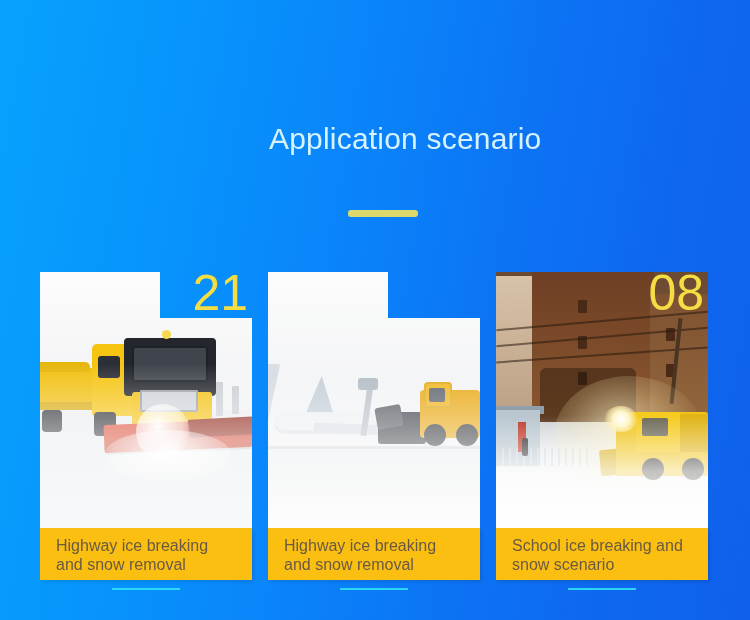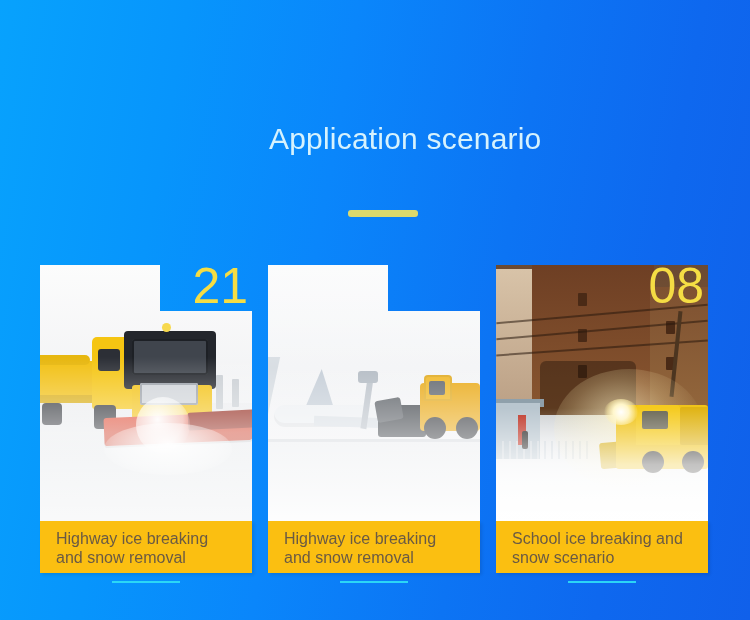--- a/index.html
+++ b/index.html
@@ -56,21 +56,21 @@
     width: 70px;
     height: 7px;
     border-radius: 3px;
     background: #dcd96c;
   }
 
   
   #cards {
     position: absolute;
     left: 0;
-    top: 265px;
+    top: 272px;
     width: 668px;
     height: 330px;
   }
 
   .card {
     position: absolute;
     top: 0;
     width: 212px;
     height: 312px;
   }

